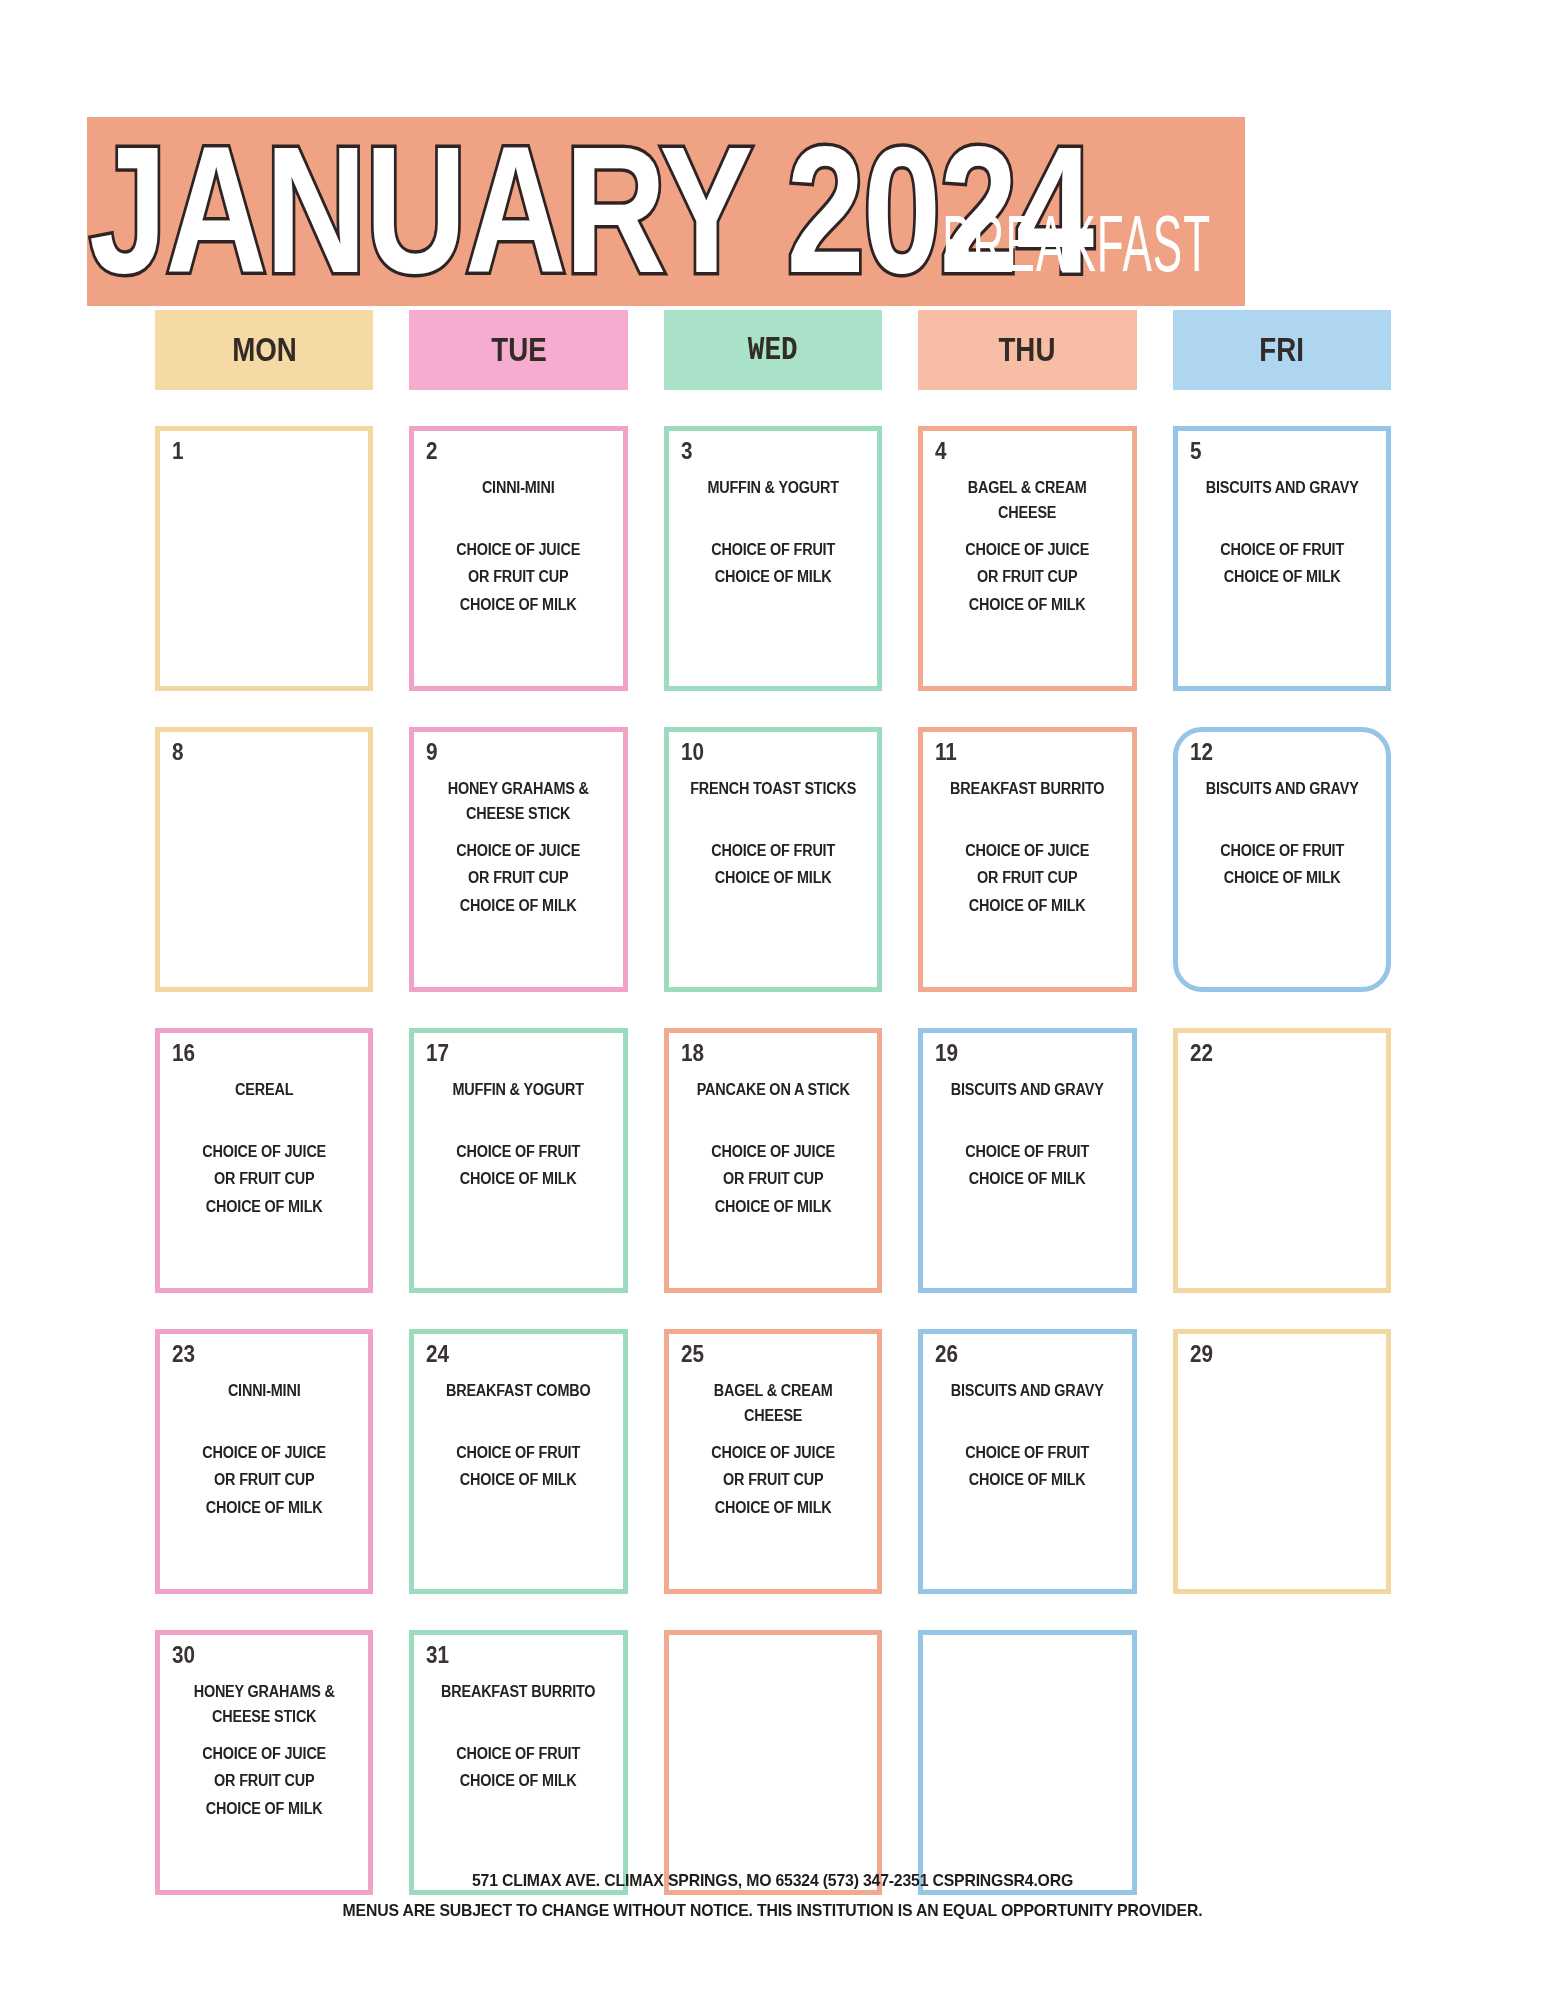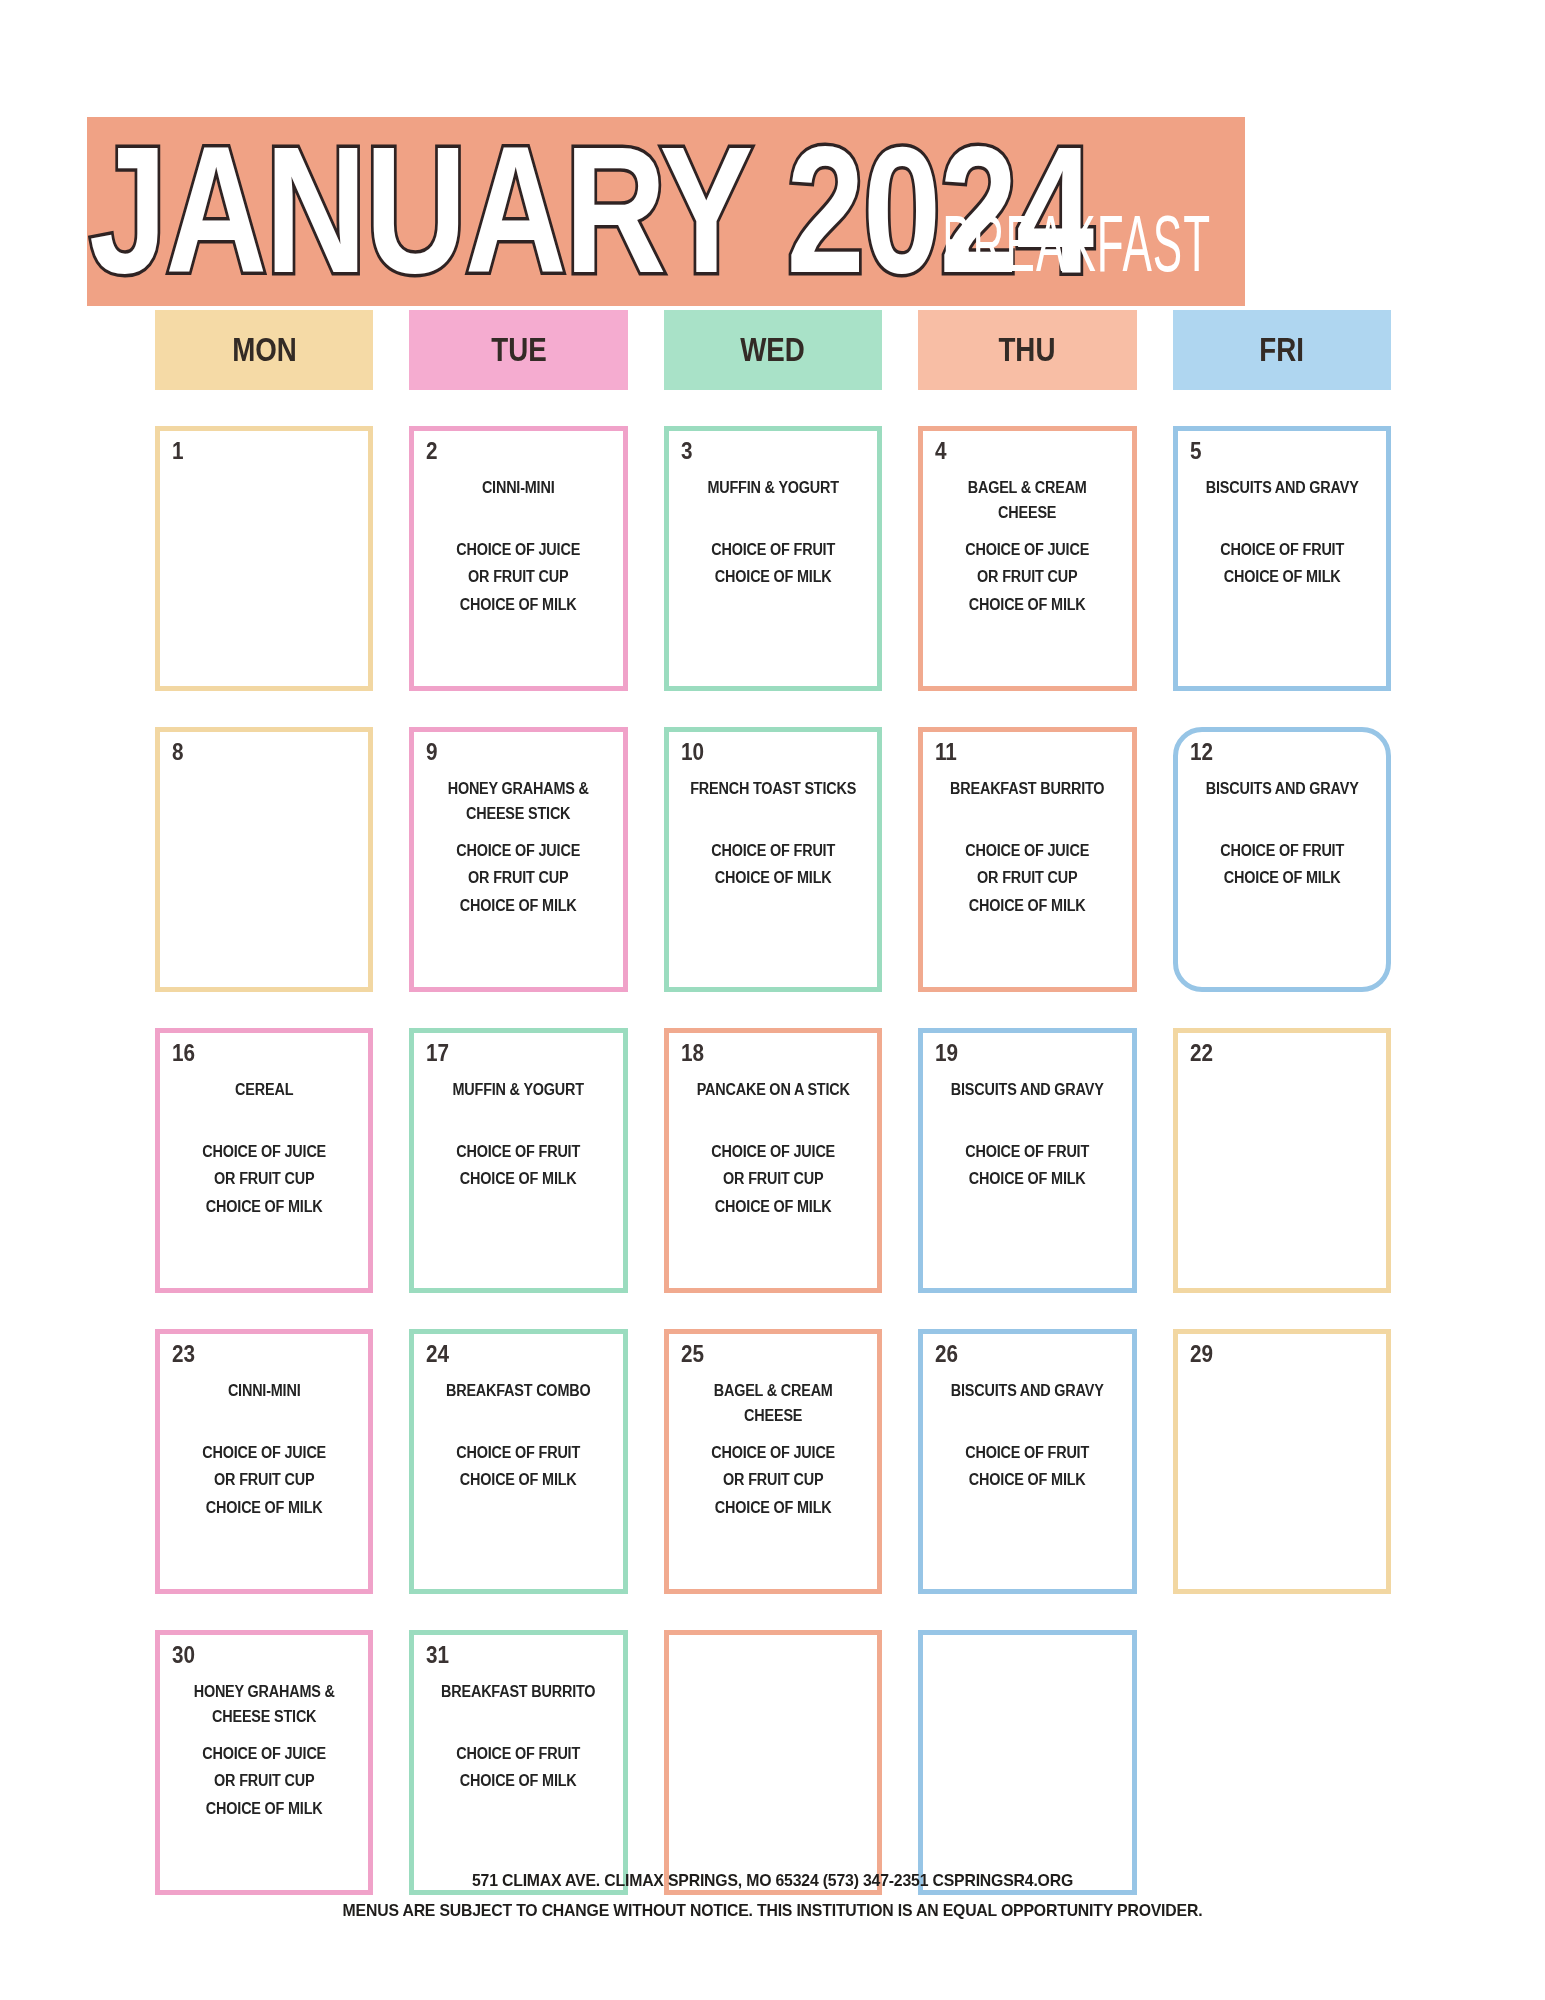--- a/index.html
+++ b/index.html
@@ -135,21 +135,21 @@
     <div class="meal-label">BREAKFAST</div>
   </div>
 
   <div class="grid" id="calendar-grid">
       <div class="wd-header" style="background: rgb(245, 218, 166);">
         <span class="wd-label">MON</span>
       </div>
       <div class="wd-header" style="background: rgb(245, 172, 208);">
         <span class="wd-label">TUE</span>
       </div>
-      <div class="wd-header" style="background: rgb(169, 226, 200);">
+      <div class="wd-header" style="background: rgb(169, 226, 200); font-family: Liberation Mono, monospace;">
         <span class="wd-label">WED</span>
       </div>
       <div class="wd-header" style="background: rgb(248, 190, 165);">
         <span class="wd-label">THU</span>
       </div>
       <div class="wd-header" style="background: rgb(175, 214, 240);">
         <span class="wd-label">FRI</span>
       </div>
       <div class="day-cell" style="border-color: rgb(242, 215, 162);">
         <div class="day-num">1</div>

